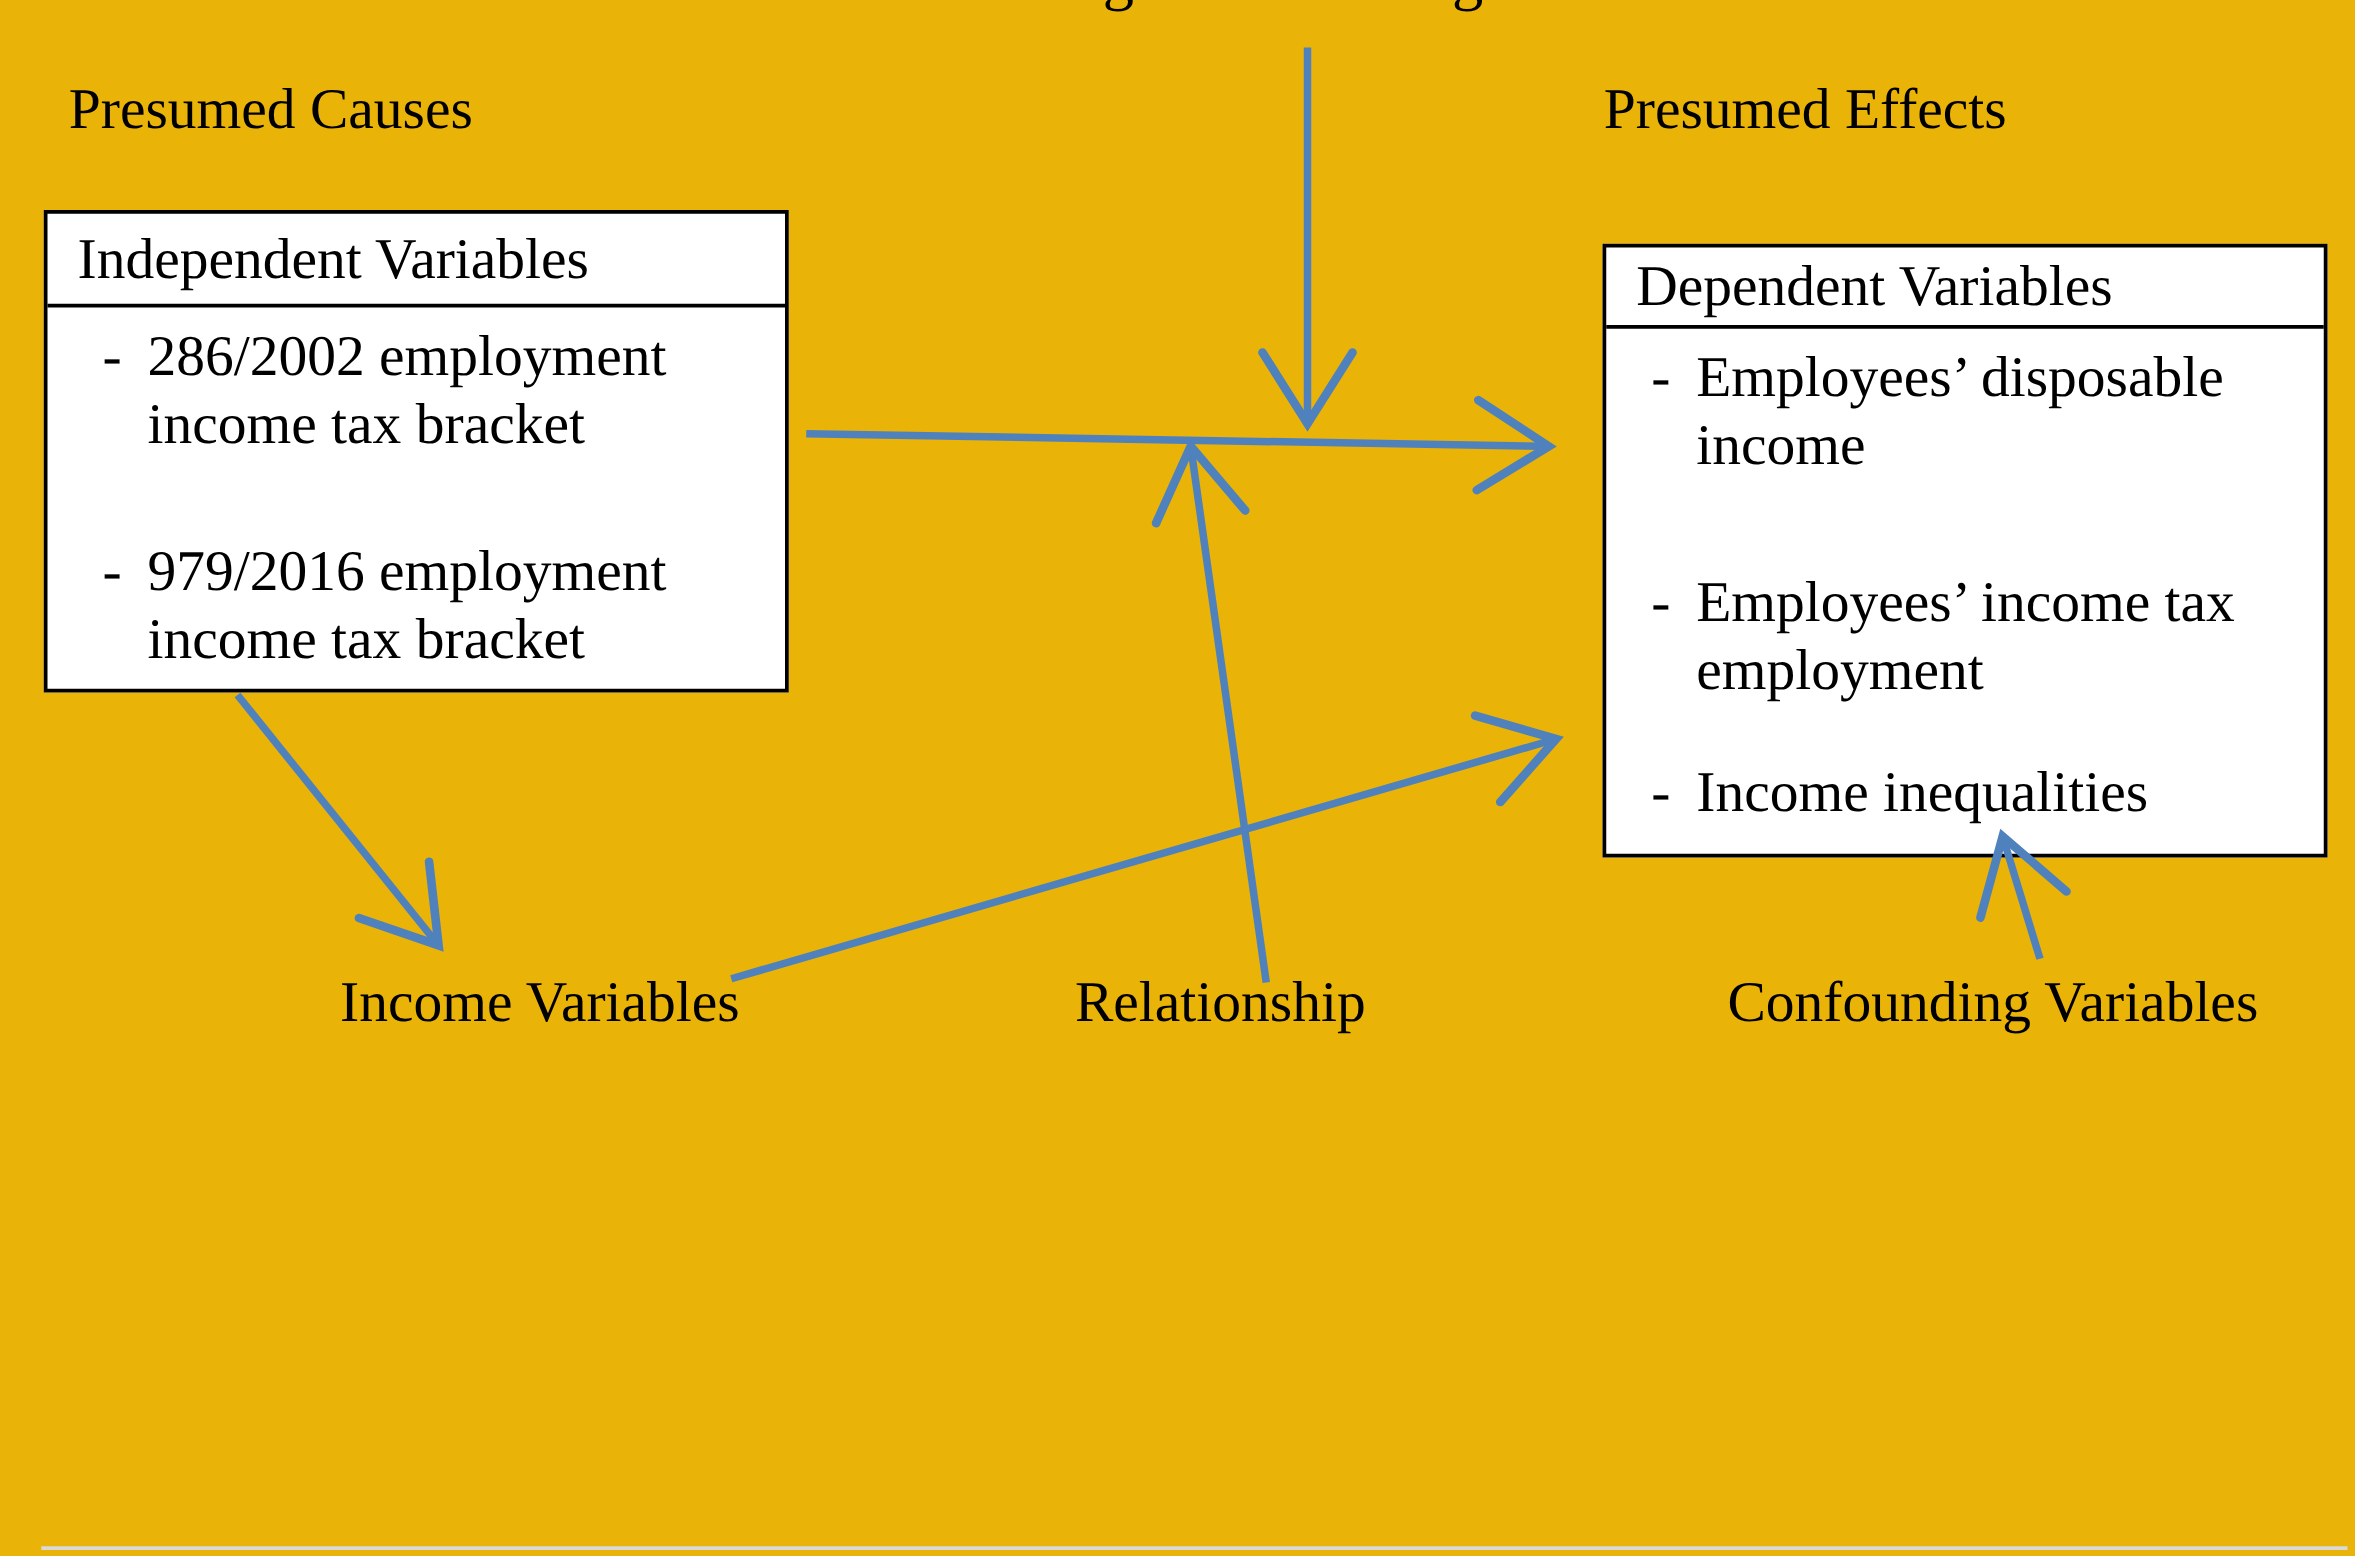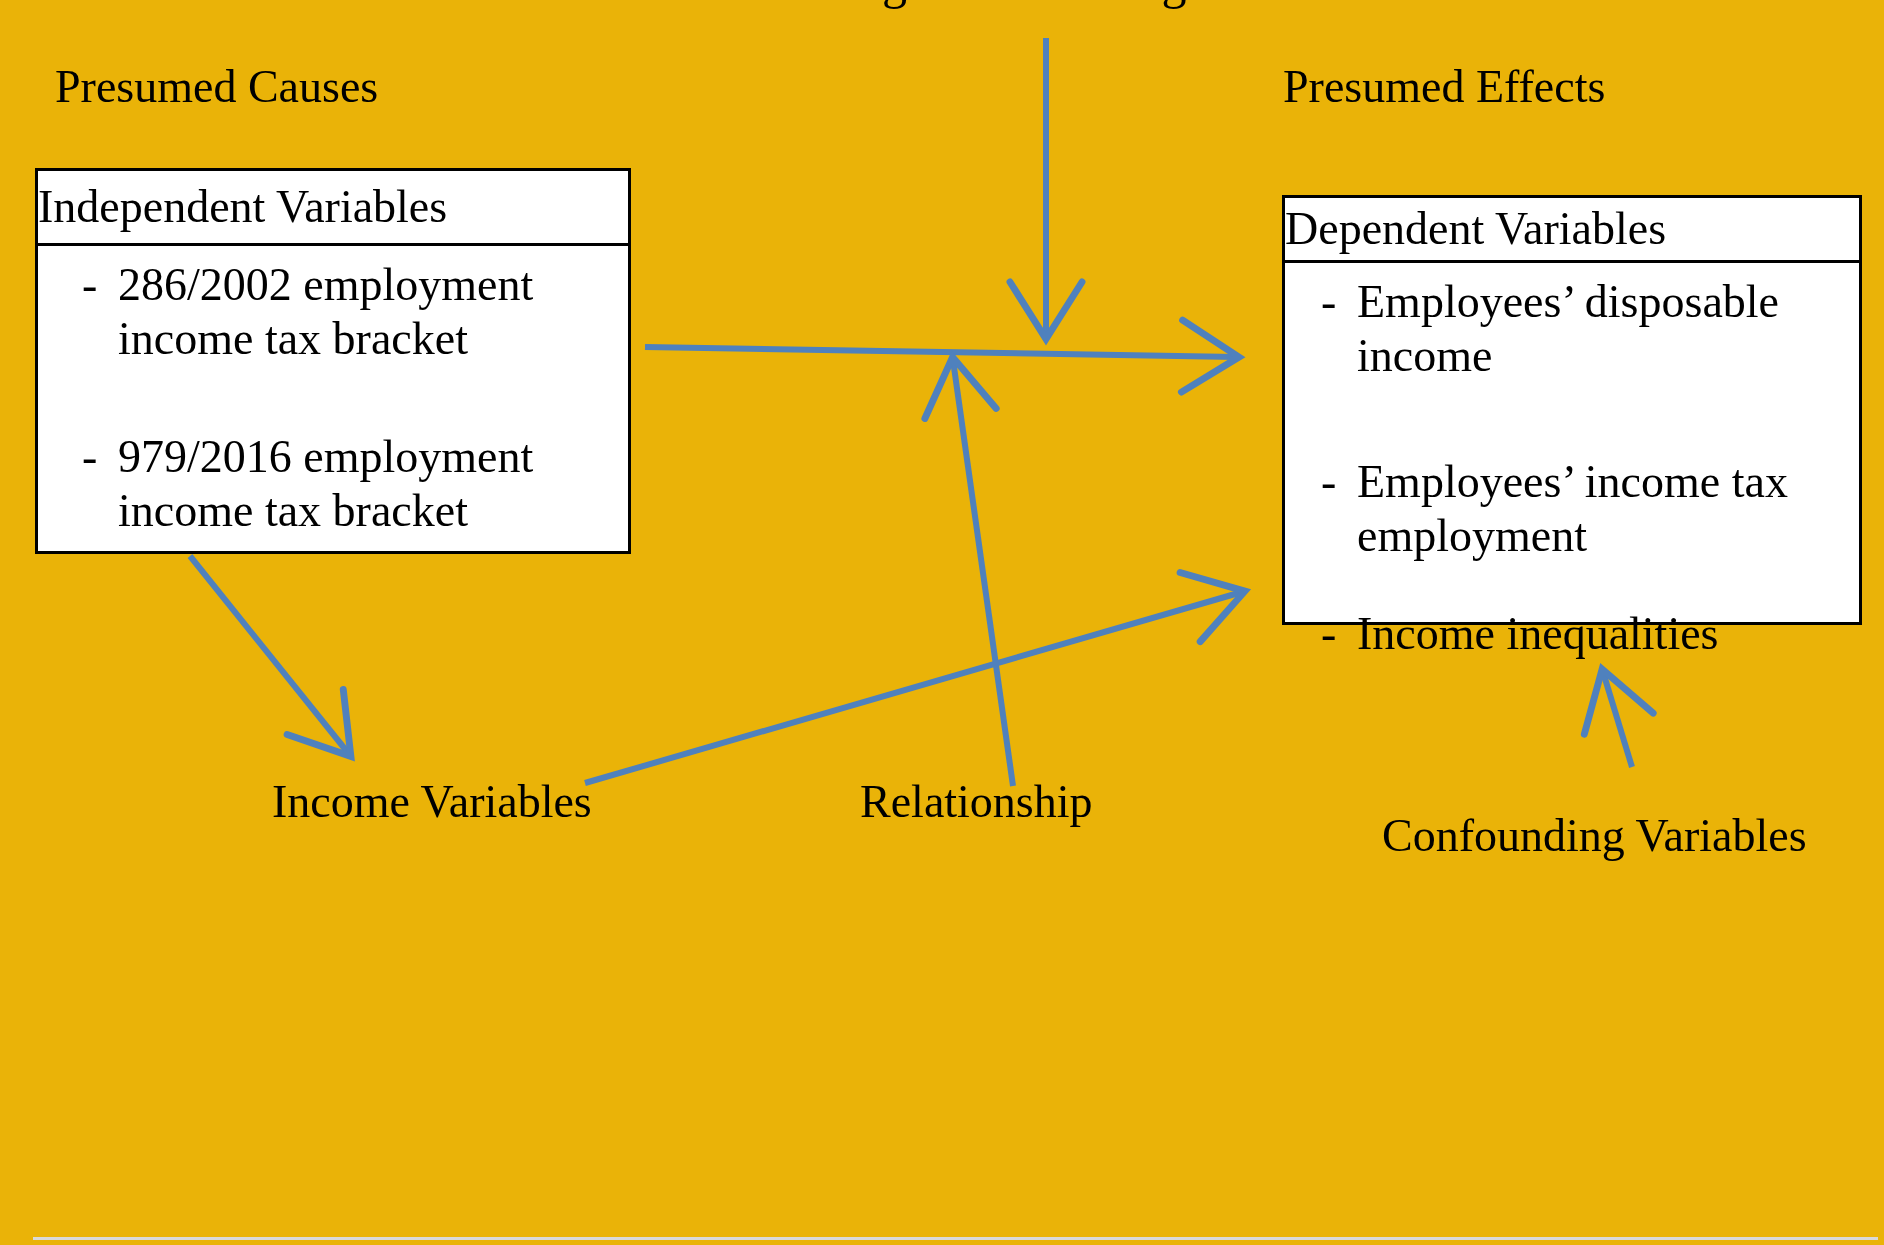--- a/index.html
+++ b/index.html
@@ -18,26 +18,26 @@
     font-size:50px;line-height:54px;letter-spacing:6px;
     text-align:center;white-space:nowrap;
   }
   .vbox{
     position:absolute;
     border:3px solid #000000;
     background:#ffffff;
     box-sizing:border-box;
   }
   #iv-box{left:35px;top:168px;width:596px;height:386px;}
-  #dv-box{left:1282px;top:195px;width:580px;height:430px;}
+  #dv-box{left:1282px;top:195px;width:580px;height:491px;}
   .vbox .box-title{
     display:flex;align-items:center;
     border-bottom:3px solid #000000;
     font-size:46px;line-height:54px;
-    padding-left:0;white-space:nowrap;
+    padding-left:24px;white-space:nowrap;
   }
   #iv-box .box-title{height:72px;}
   #dv-box .box-title{height:62px;}
   .item{
     display:flex;
     font-size:46px;line-height:54px;
   }
   #iv-box .item{padding-left:44px;}
   #dv-box .item{padding-left:36px;}
   .dash{width:36px;flex:0 0 36px;}
@@ -87,21 +87,21 @@
       <div class="item-text">Employees’ income tax employment</div>
     </div>
     <div class="item item3">
       <span class="dash">-</span>
       <div class="item-text">Income inequalities</div>
     </div>
   </div>
 
   <div class="txt" style="left:272px;top:775px;">Income Variables</div>
   <div class="txt" style="left:860px;top:775px;">Relationship</div>
-  <div class="txt" style="left:1382px;top:809px;">Confounding Variables</div>
+  <div class="txt" style="left:1382px;top:775px;">Confounding Variables</div>
 
   <svg id="arrow-layer" viewBox="0 0 1884 1245" xmlns="http://www.w3.org/2000/svg">
     <defs>
       <marker id="ah" markerUnits="strokeWidth" viewBox="-12 -8 14 16" markerWidth="14" markerHeight="16" refX="-0.5" refY="0" orient="auto">
         <path d="M -9.5,-6 L 0,0 L -9.5,6" fill="none" stroke="#4F81BD" stroke-width="1.15" stroke-linecap="round"></path>
       </marker>
     </defs>
 
     <line class="arrow" x1="1046" y1="38" x2="1046" y2="336" marker-end="url(#ah)"></line>
 

